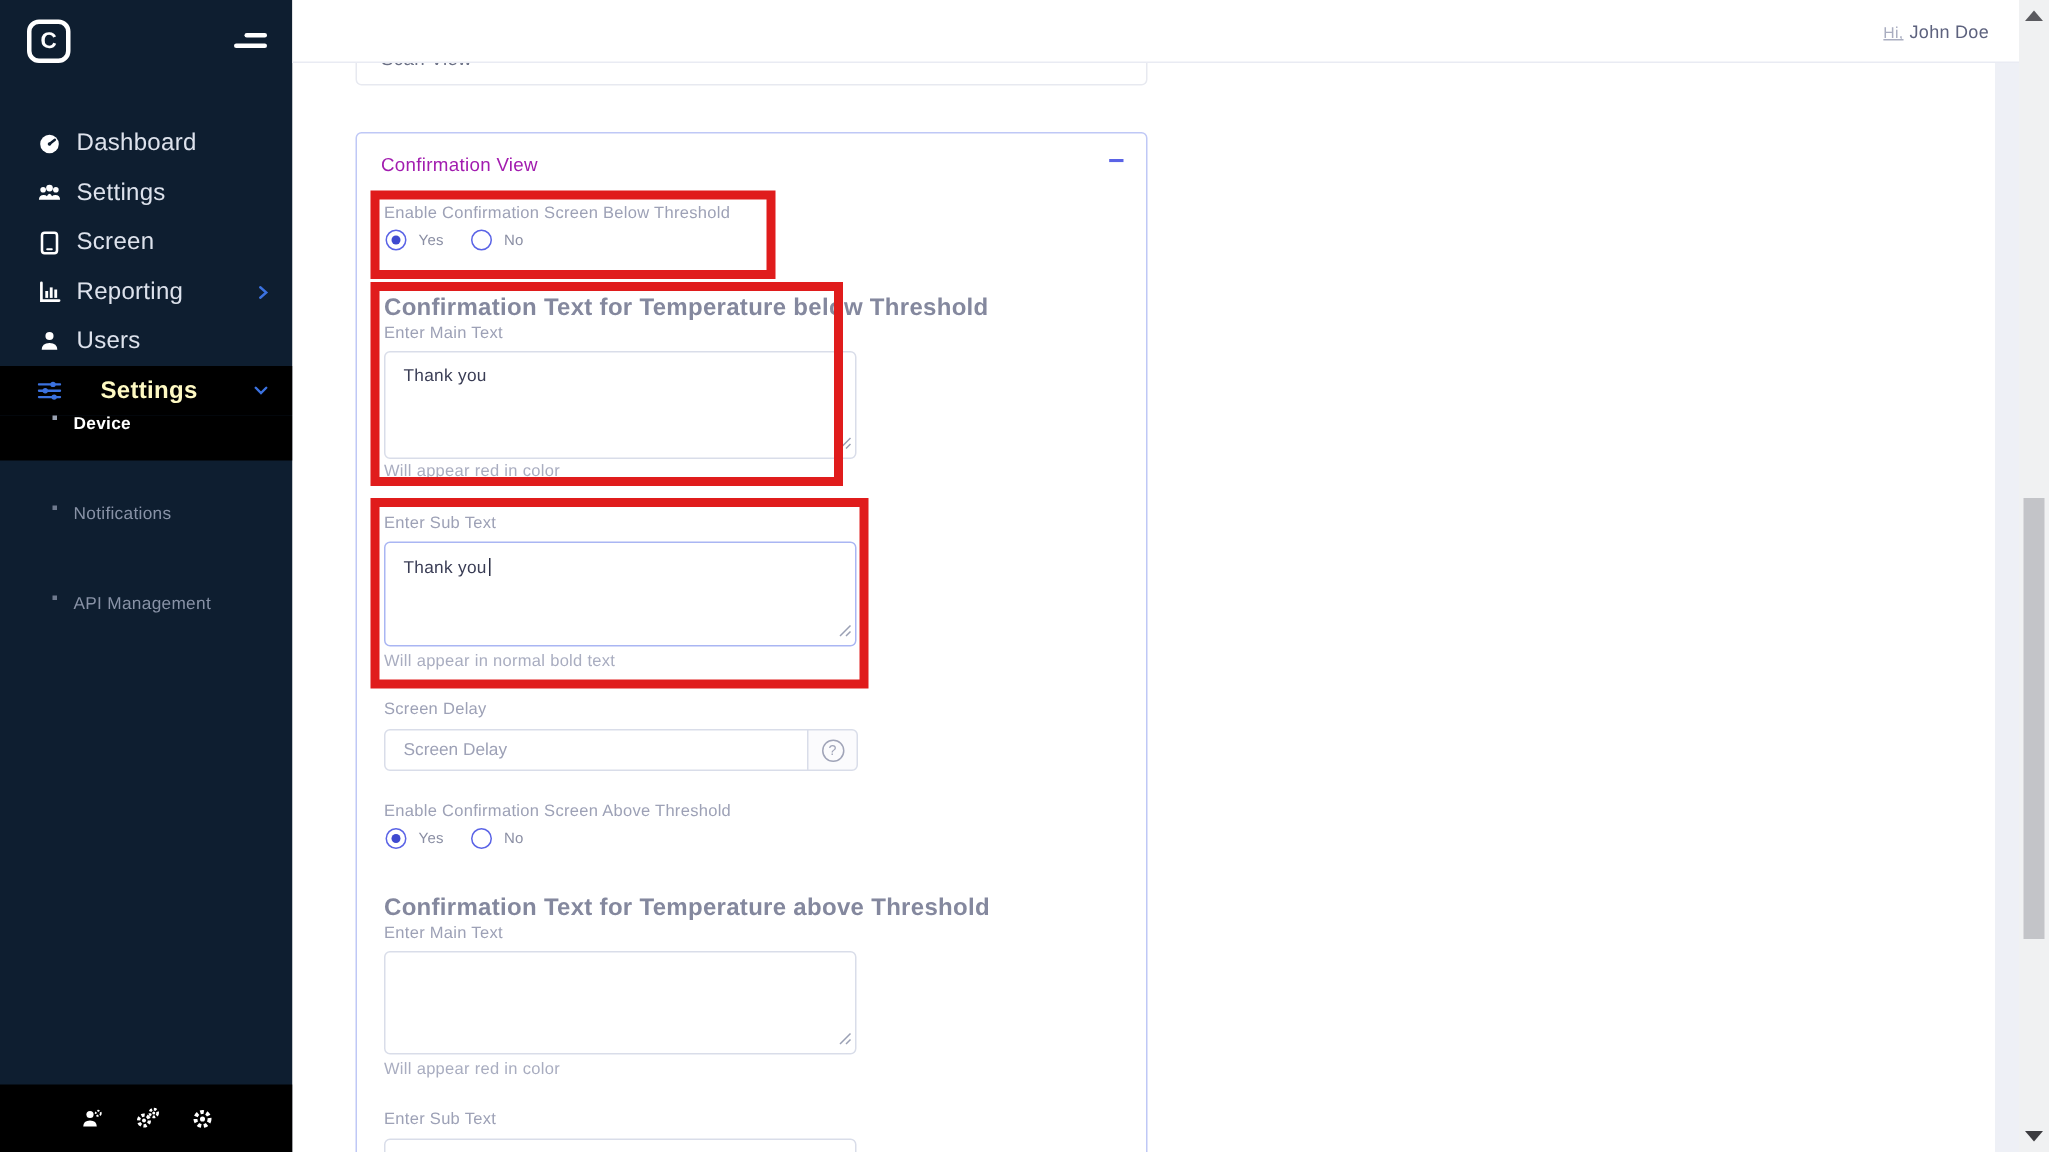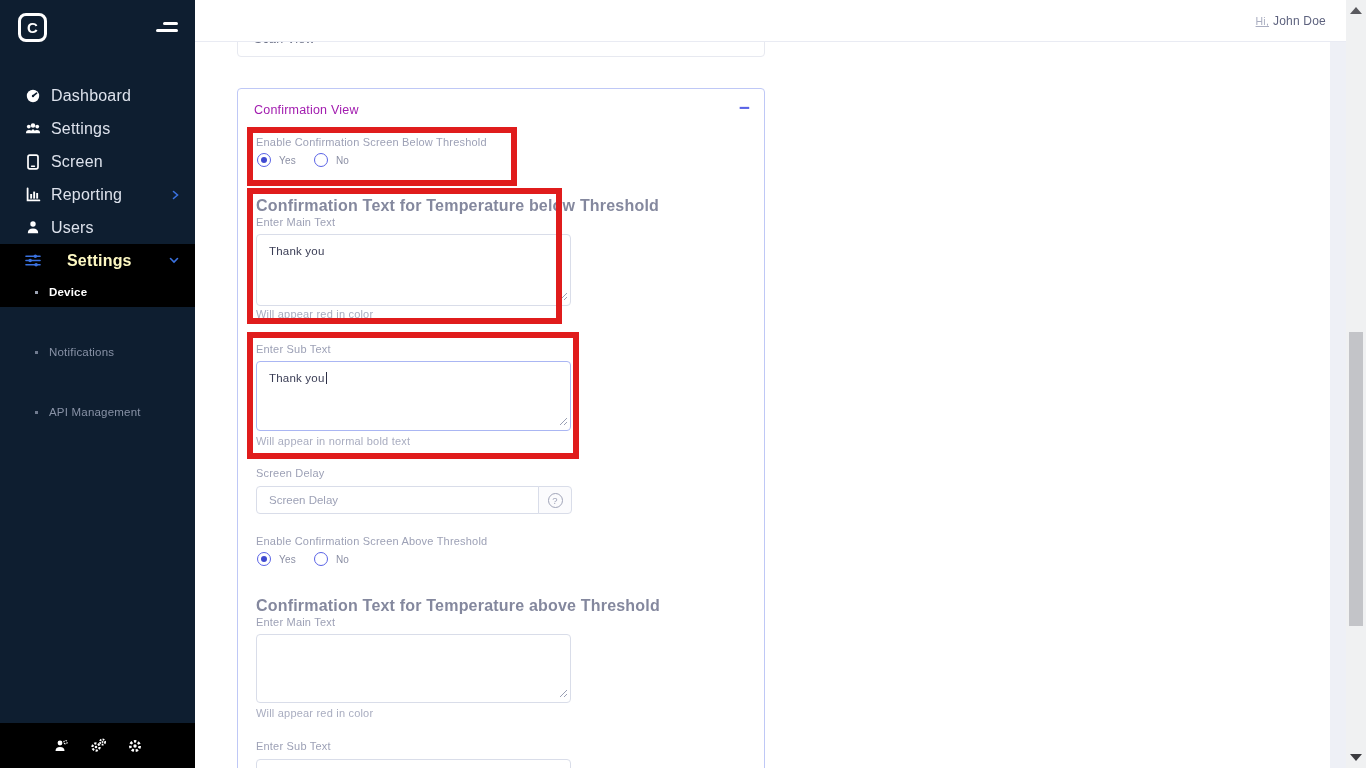--- a/index.html
+++ b/index.html
@@ -21,21 +21,21 @@
   .hamburger .l2 { position:absolute; right:0; top:7px; width:22px; height:3px; background:#fff; border-radius:2px; }
   .nav-item {
     position:absolute; left:0; width:195px; height:33px; display:flex; align-items:center;
     color:#dde2ec; font-size:16px; cursor:pointer;
   }
   .nav-item .nicon { width:16px; margin-left:25px; margin-right:10px; display:flex; align-items:center; justify-content:center; }
   .nav-item.black { background:#000; }
   .nav-item.bold { font-weight:bold; color:#fef9c3;gap:16px; }
   .nav-chevron { position:absolute; right:16px; display:flex; }
   .sub-item {
-    position:absolute; left:0; width:195px; height:30px; display:flex; align-items:center;
+    position:absolute; left:0; width:195px; height:30px; display:flex; 
     color:#8892a6; font-size:11.5px; cursor:pointer;
   }
   .sub-item .bullet { width:3px; height:3px; background:#6f7a8e; margin-left:35px; margin-right:11px; }
   .sub-item.active { color:#fff; font-weight:bold; background:#000; }
   .sub-item.active .bullet { background:#9aa2b2; }
   .side-footer {
     position:absolute; left:0; bottom:0; width:195px; height:45px; background:#000;
     display:flex; align-items:center; justify-content:center; gap:21px;
   }
   .side-footer .ficon { display:flex; cursor:pointer; }

